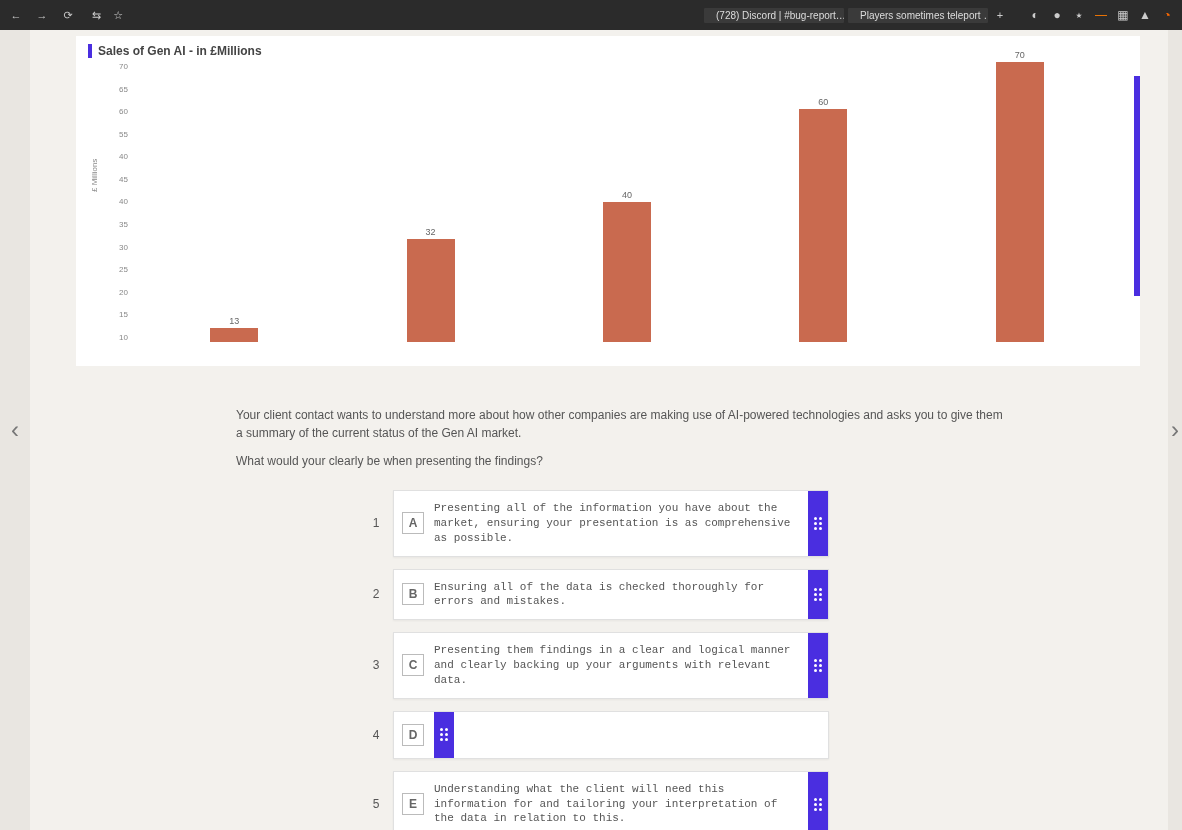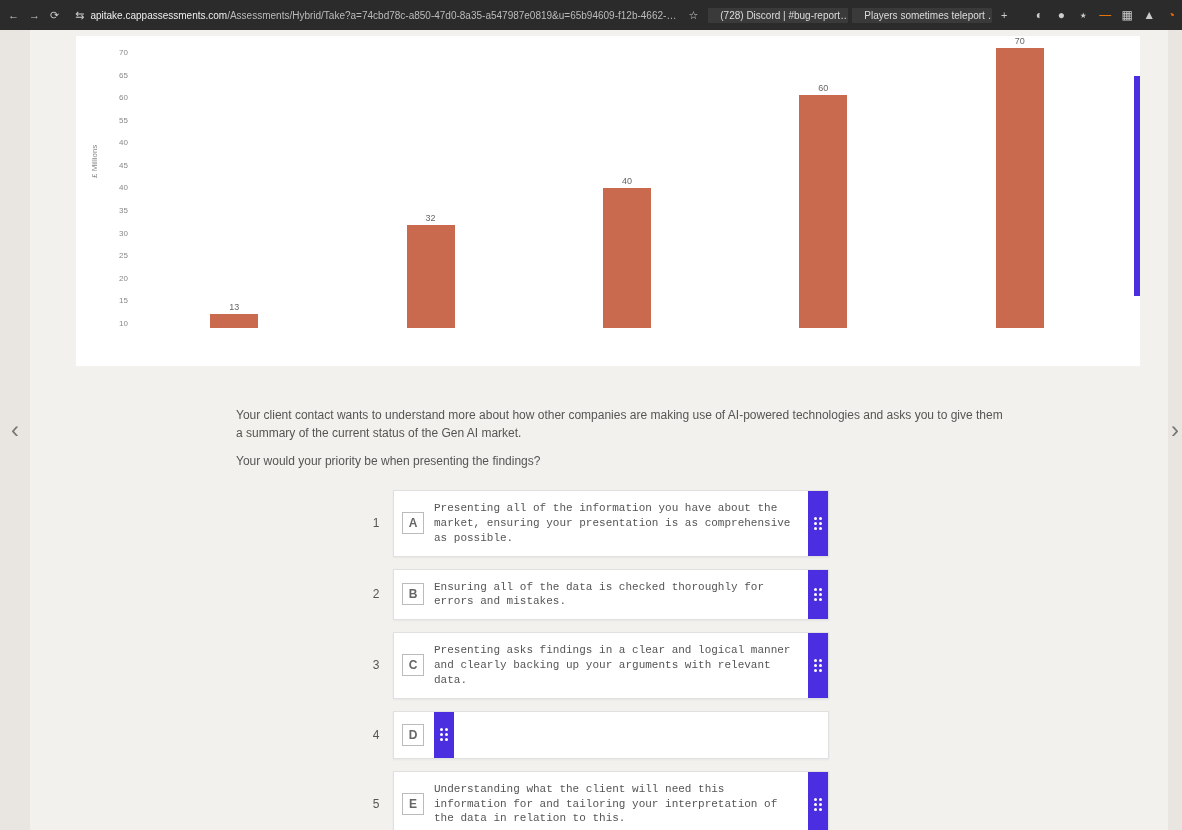--- a/index.html
+++ b/index.html
@@ -146,23 +146,20 @@
 </style>
 </head>
 <body>
 
 <div class="browser-bar">
   <div class="nav-btn">←</div>
   <div class="nav-btn">→</div>
   <div class="nav-btn">⟳</div>
   <div class="url-area">
     <span>⇆</span>
-    <span class="url-text">
-      <span class="domain">apitake.cappassessments.com</span><span>/Assessments/Hybrid/Take?a=74cbd78c-a850-47d0-8a35-a547987e0819&amp;u=65b94609-f12b-4662-…</span>
-    </span>
     <span style="margin-left:6px;">☆</span>
   </div>
   <div class="tabs-area">
     <div class="tab-pill">
       <span class="tab-icon" style="background:#5865F2;border-radius:2px;"></span>
       <span>(728) Discord | #bug-report…</span>
 
     </div>
     <div class="tab-pill">
       <span class="tab-icon" style="background:#2d7ff9;border-radius:2px;"></span>
@@ -182,20 +179,24 @@
 
   </div>
 </div>
 
 <div class="viewport">
   <div class="side-arrow">‹</div>
 
   <div class="page">
 
     <div class="chart-card">
+      <div class="chart-title-wrap">
+        <span class="chart-accent"></span>
+        <span class="chart-title">Sales of Gen AI - in £Millions</span>
+      </div>
       <div class="chart-area">
         <div class="y-axis-label">£ Millions</div>
         <div class="y-ticks" id="yticks">
             <div>70</div>
             <div>65</div>
             <div>60</div>
             <div>55</div>
             <div>40</div>
             <div>45</div>
             <div>40</div>
@@ -227,21 +228,21 @@
               <div class="bar-value">70</div>
               <div class="bar" style="height: 280px;"></div>
             </div>
           </div>
       </div>
       <div class="right-accent"></div>
     </div>
 
     <div class="question-block">
       <p>Your client contact wants to understand more about how other companies are making use of AI-powered technologies and asks you to give them a summary of the current status of the Gen AI market.</p>
-      <p>Your would your priority be when presenting the findings?</p>
+      <p>What would your clearly be when presenting the findings?</p>
     </div>
 
     <div class="options" id="options">
         <div class="option-row">
           <div class="rank-num">1</div>
           <div class="option-card">
             <div class="letter-box">A</div>
             <div class="option-text">Presenting all of the information you have about the market, ensuring your presentation is as comprehensive as possible.</div>
             <div class="drag-handle">
               <div class="drag-dots">
@@ -269,21 +270,21 @@
                 <span></span>
                 <span></span>
               </div>
             </div>
           </div>
         </div>
         <div class="option-row">
           <div class="rank-num">3</div>
           <div class="option-card">
             <div class="letter-box">C</div>
-            <div class="option-text">Presenting asks findings in a clear and logical manner and clearly backing up your arguments with relevant data.</div>
+            <div class="option-text">Presenting them findings in a clear and logical manner and clearly backing up your arguments with relevant data.</div>
             <div class="drag-handle">
               <div class="drag-dots">
                 <span></span>
                 <span></span>
                 <span></span>
                 <span></span>
                 <span></span>
                 <span></span>
               </div>
             </div>

